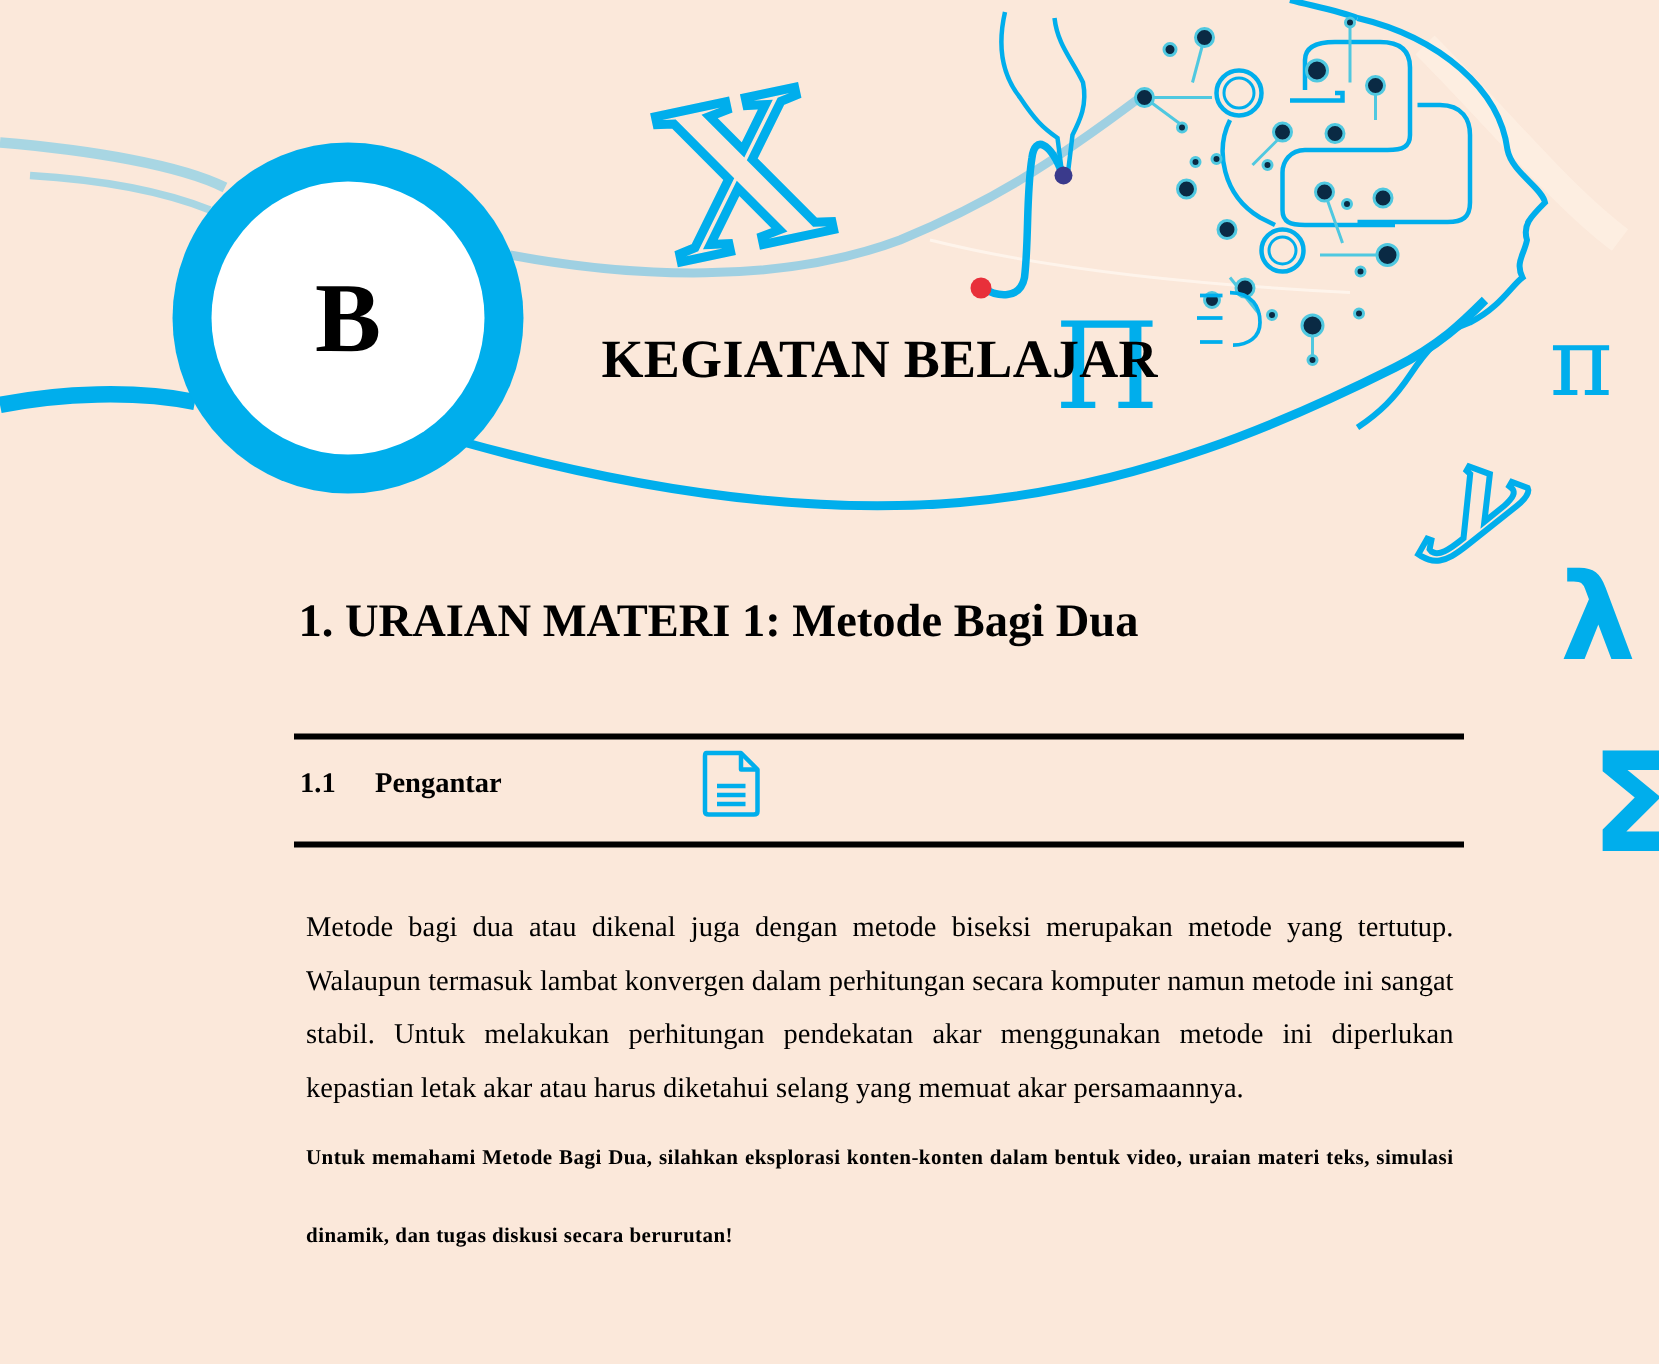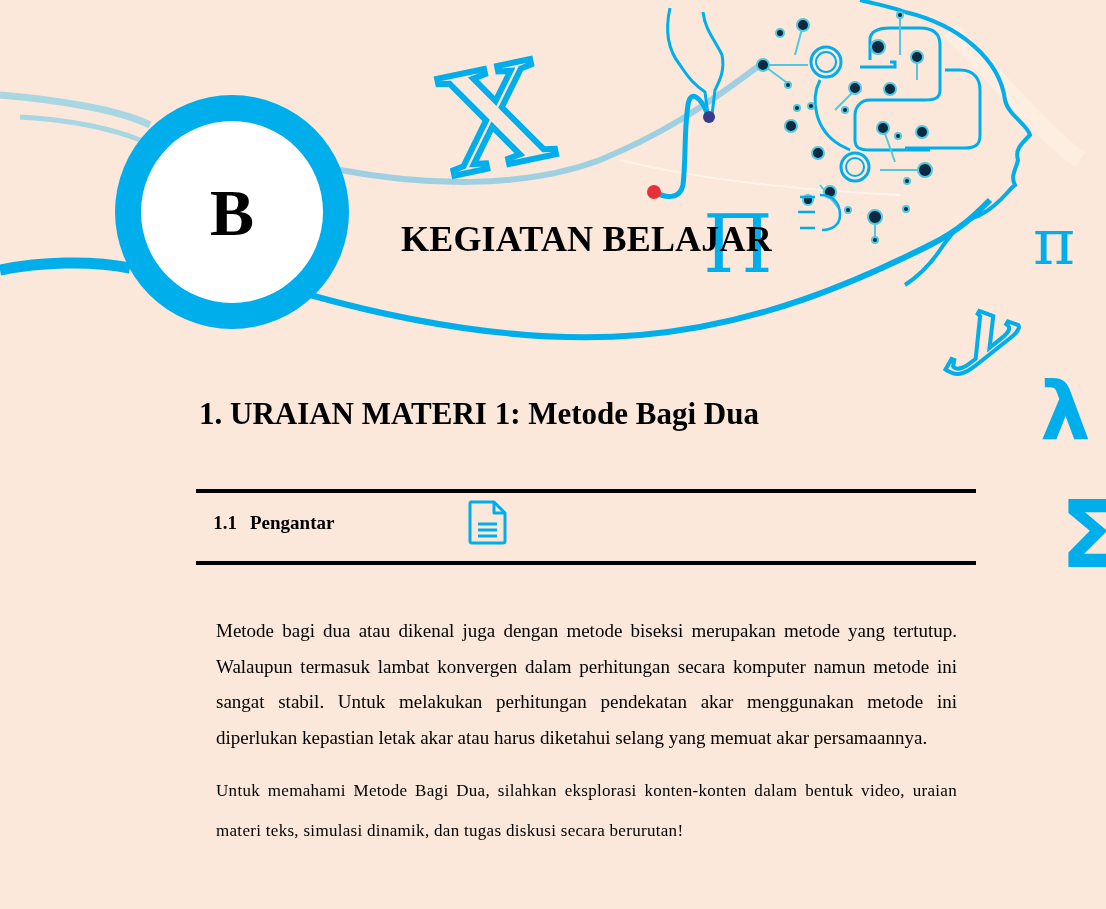--- a/index.html
+++ b/index.html
@@ -40,29 +40,29 @@
       position: absolute; left: 199px; top: 396px;
       font-weight: bold; font-size: 31px; white-space: nowrap;
     }
     .rule { position: absolute; left: 196px; width: 780px; height: 4px; background: #000; }
     .rule.top { top: 489px; }
     .rule.bottom { top: 561px; }
     .subsection {
       position: absolute; left: 200px; top: 512px;
       font-weight: bold; font-size: 19px; white-space: nowrap;
     }
-    .subsection .num { display: inline-block; width: 50px; text-align: center; }
+    .subsection .num { display: inline-block; width: 50px; }
     .doc-icon { position: absolute; left: 467px; top: 500px; width: 41px; height: 45px; }
     .body-text {
       position: absolute; left: 200px; top: 597px; width: 773px;
       font-size: 19px; line-height: 35.5px; text-align: justify;
     }
-    .body-text p { margin: 16px; }
+    .body-text p { margin: 4px; }
     .body-text .bold {
-      font-weight: normal; font-size: 17px; line-height: 40px; letter-spacing: 0.3px;
+      font-weight: bold; font-size: 14px; line-height: 52px; letter-spacing: 0.3px;
     }
   </style>
 </head>
 <body>
 
 <div class="page">
 
   <svg class="deco" viewBox="0 0 1106 909" xmlns="http://www.w3.org/2000/svg">
 
     <path d="M0 95 C 60 100, 120 110, 150 125" stroke="#a8d6e3" stroke-width="7" fill="none"></path>

